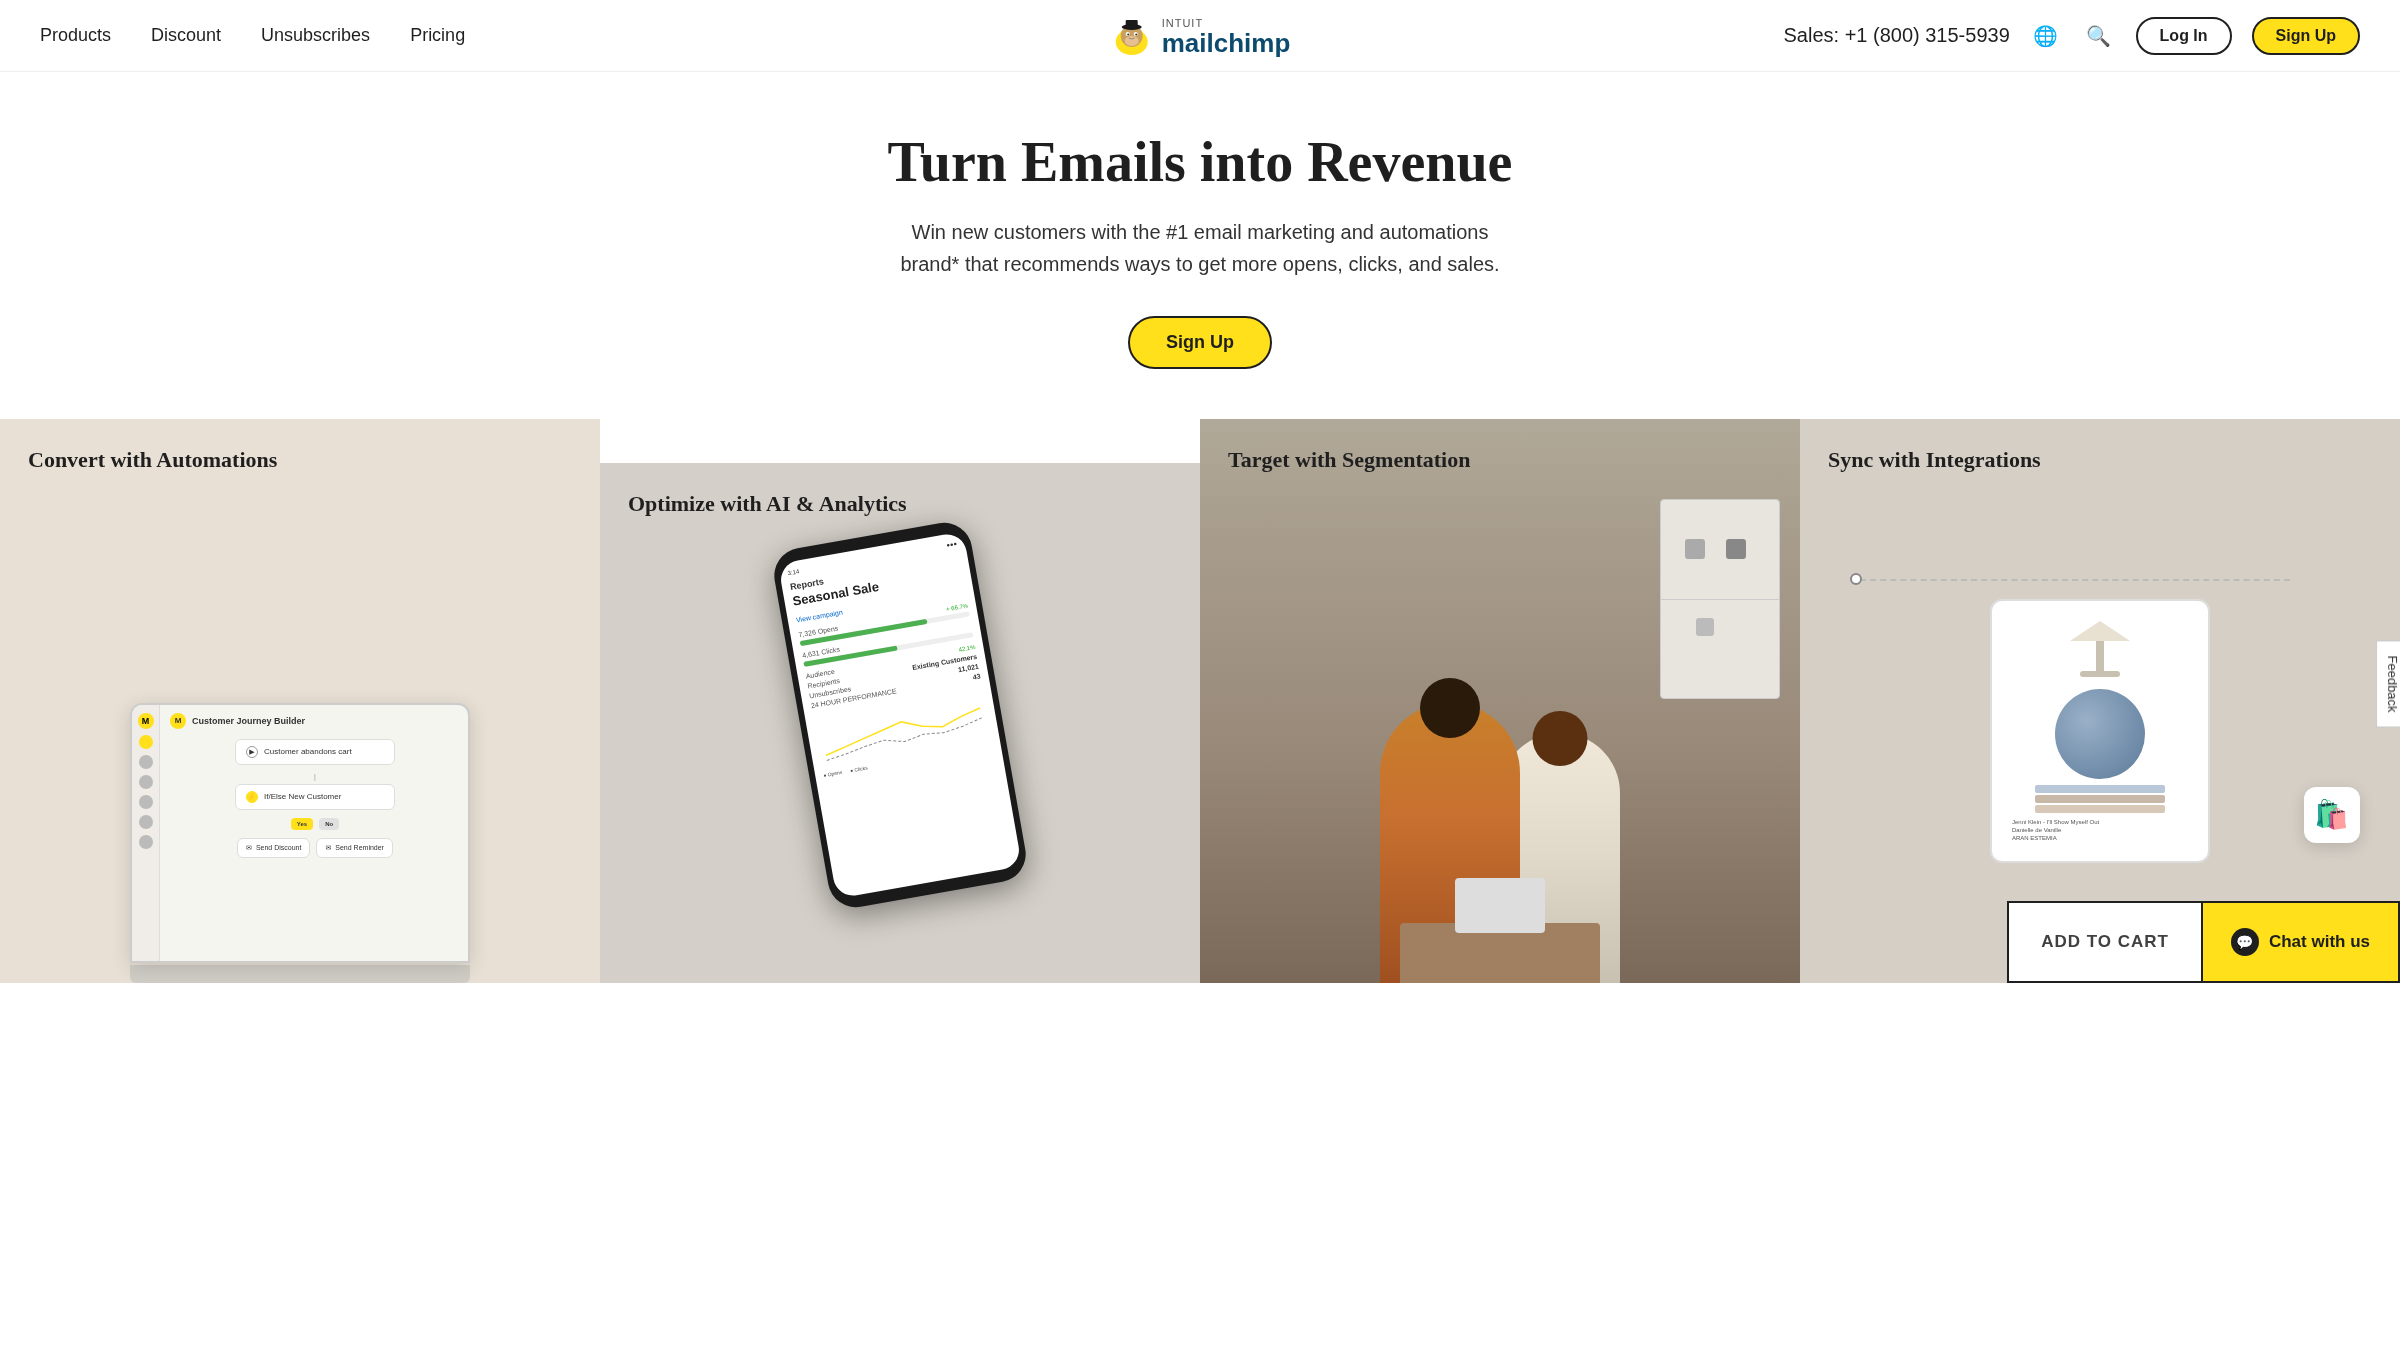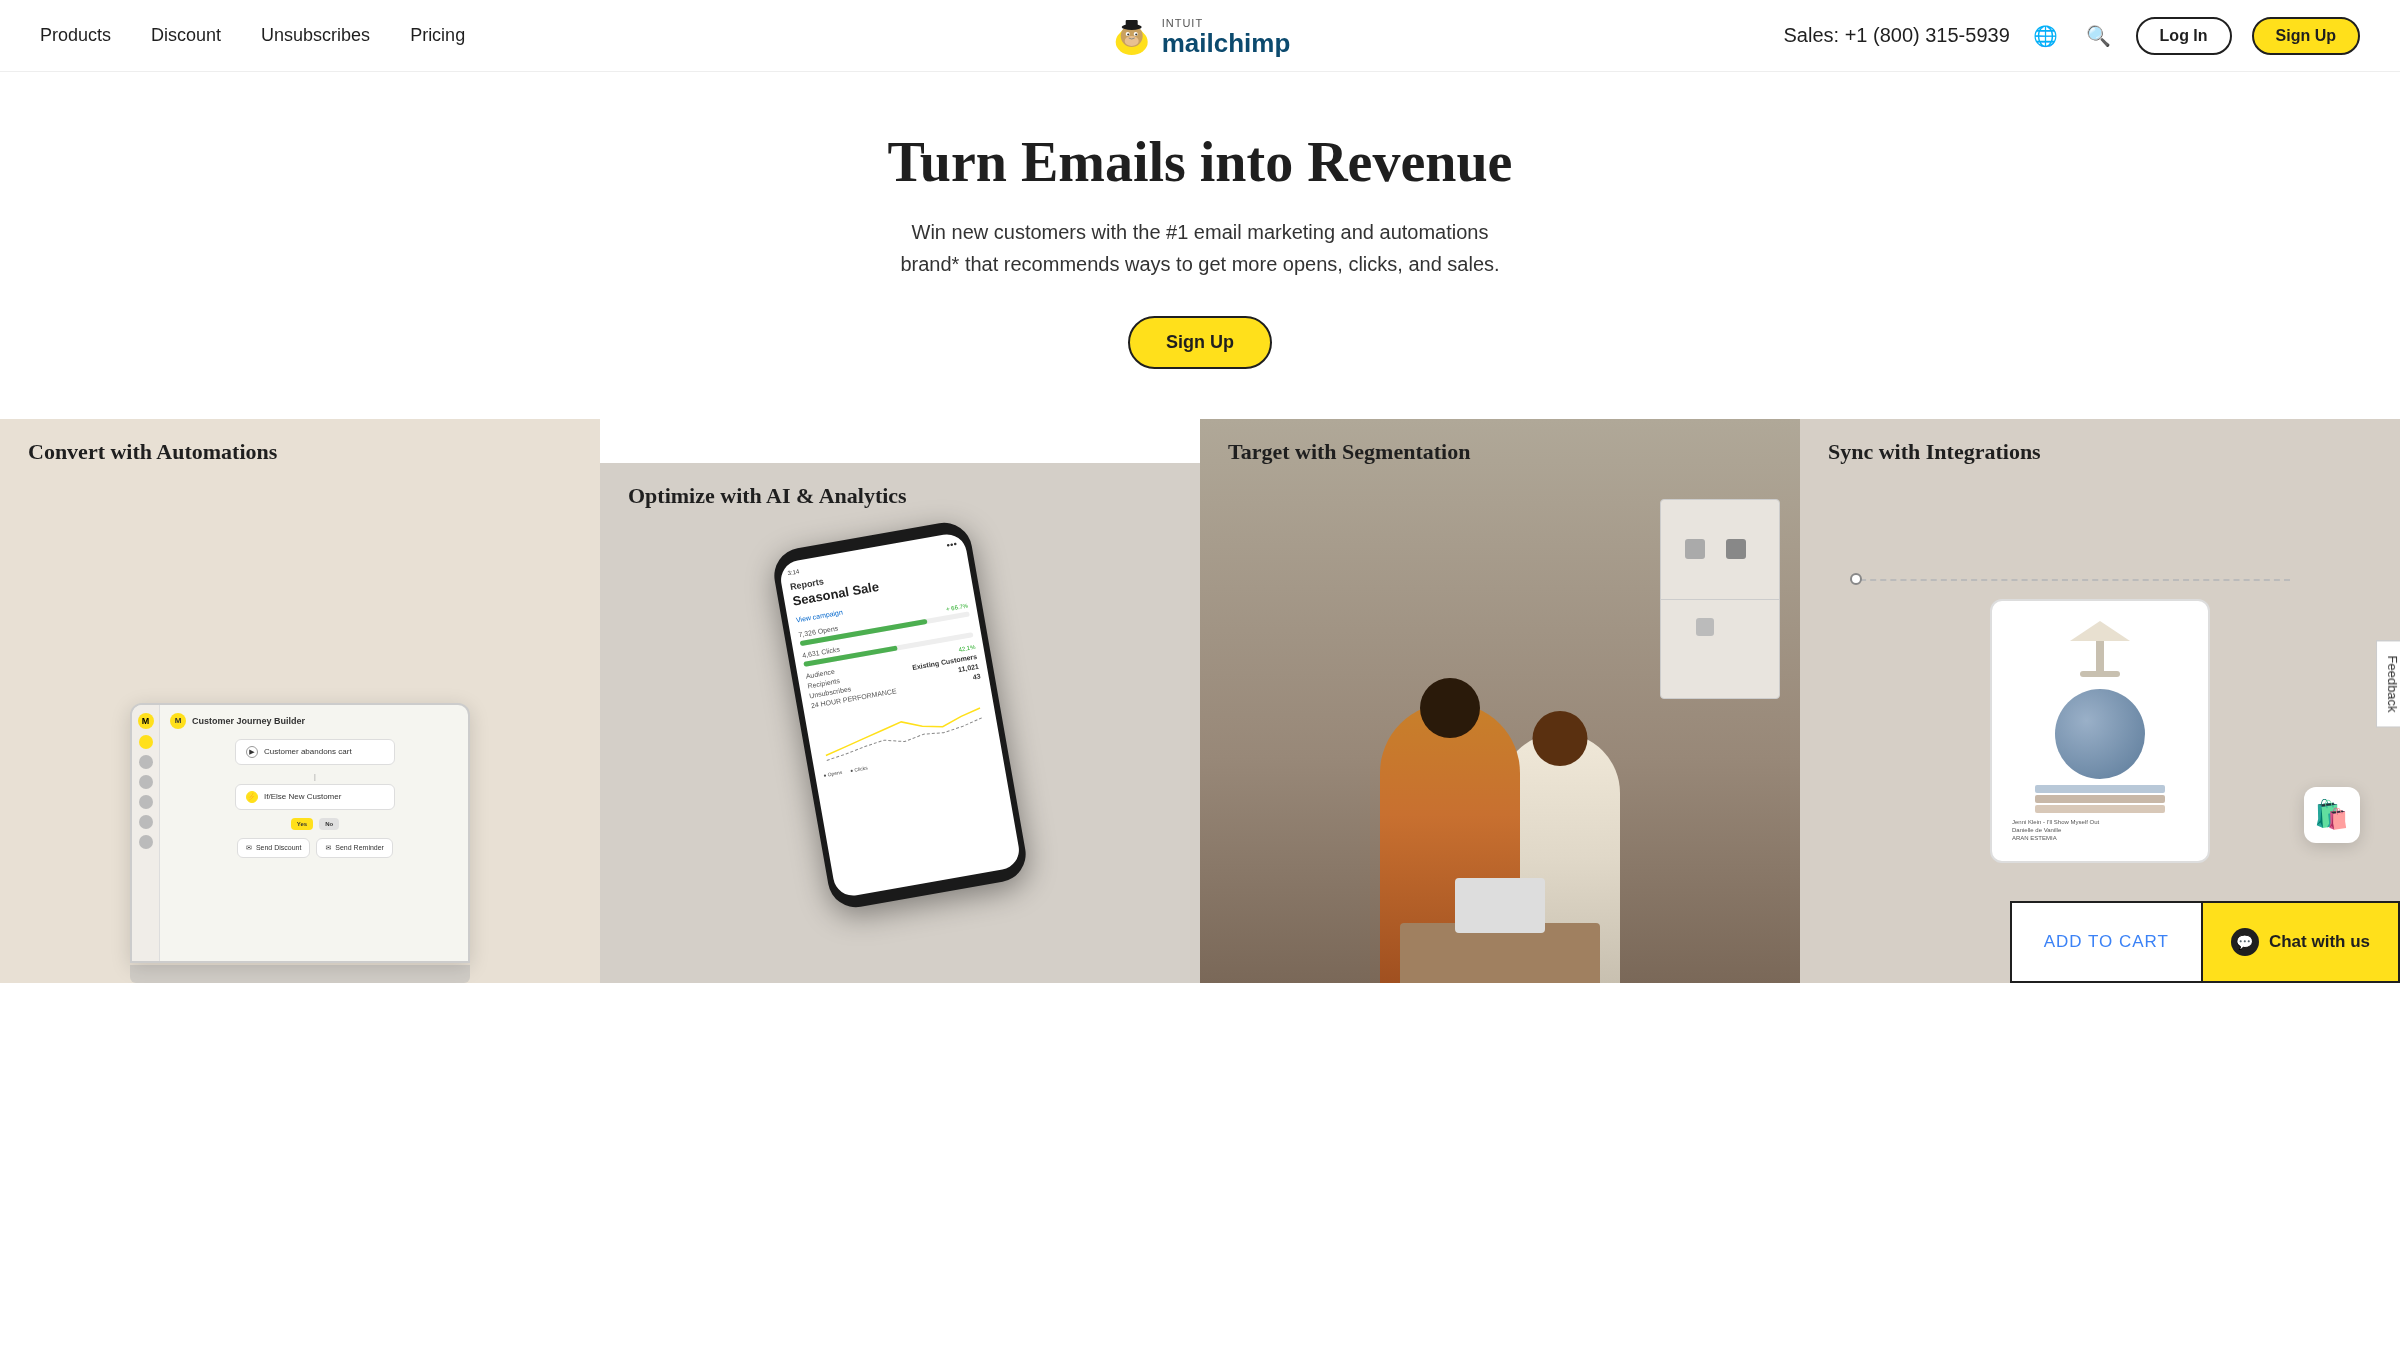--- a/index.html
+++ b/index.html
@@ -139,21 +139,21 @@
       overflow: hidden;
       min-height: 520px;
     }
     .feature-panel-1 { background: #e8e0d4; }
     .feature-panel-2 { background: #d4cfc8; margin-top: 44px; }
     .feature-panel-3 { background: #c8c2bc; }
     .feature-panel-4 { background: #d6cfc6; }
 
     .feature-title {
       position: absolute;
-      top: 20px;
+      top: 28px;
       left: 28px;
       font-size: 22px;
       font-weight: 700;
       color: #1f1f1f;
       font-family: Georgia, serif;
       z-index: 2;
     }
 
     
     .laptop-container {
@@ -433,22 +433,22 @@
       height: 56px;
     }
     .shopify-icon {
       font-size: 28px;
     }
     .add-to-cart-btn {
       background: #fff;
       border: 2px solid #1f1f1f;
       padding: 29px 32px;
       font-size: 17px;
-      font-weight: 400;
-      color: #3b82f6;
+      font-weight: 700;
+      color: #404040;
       letter-spacing: 1px;
       cursor: pointer;
     }
     .chat-btn {
       background: #ffe01b;
       border: 2px solid #1f1f1f;
       border-left: none;
       padding: 18px 28px;
       font-size: 17px;
       font-weight: 700;

